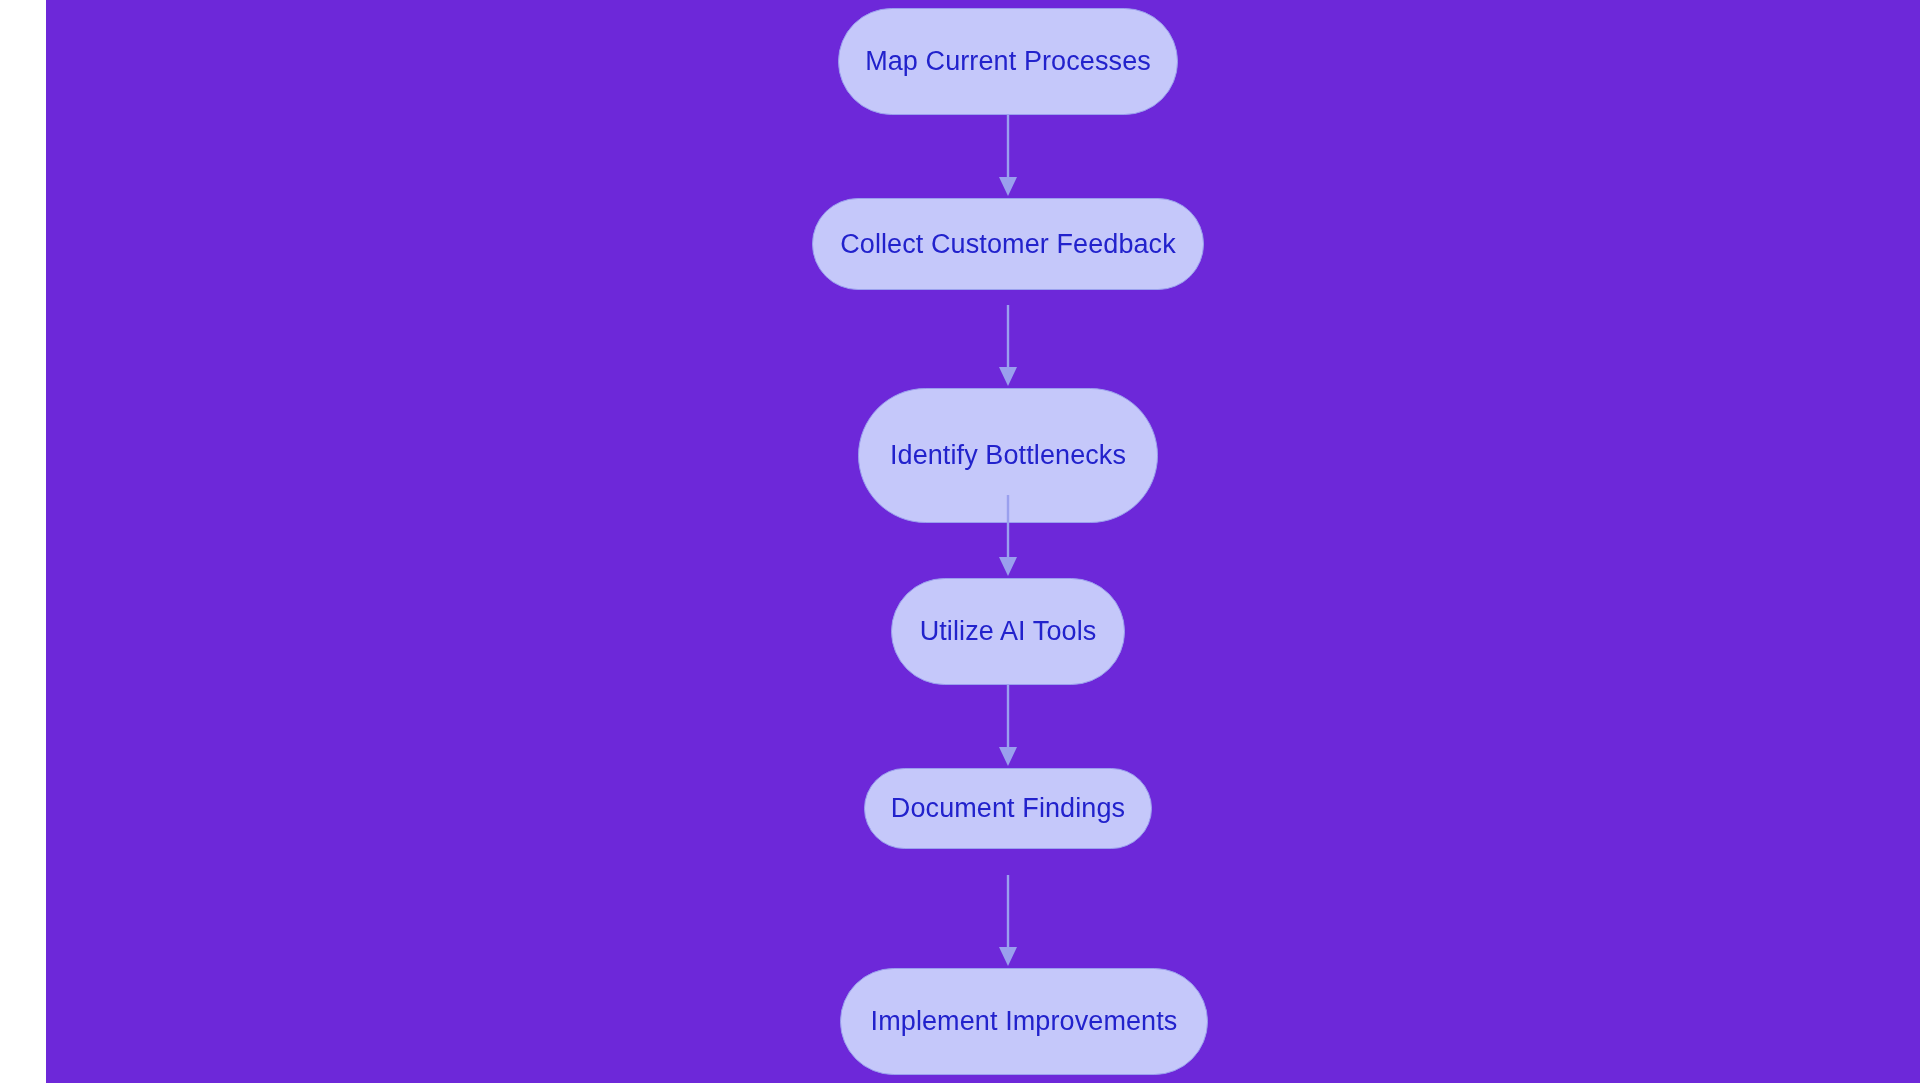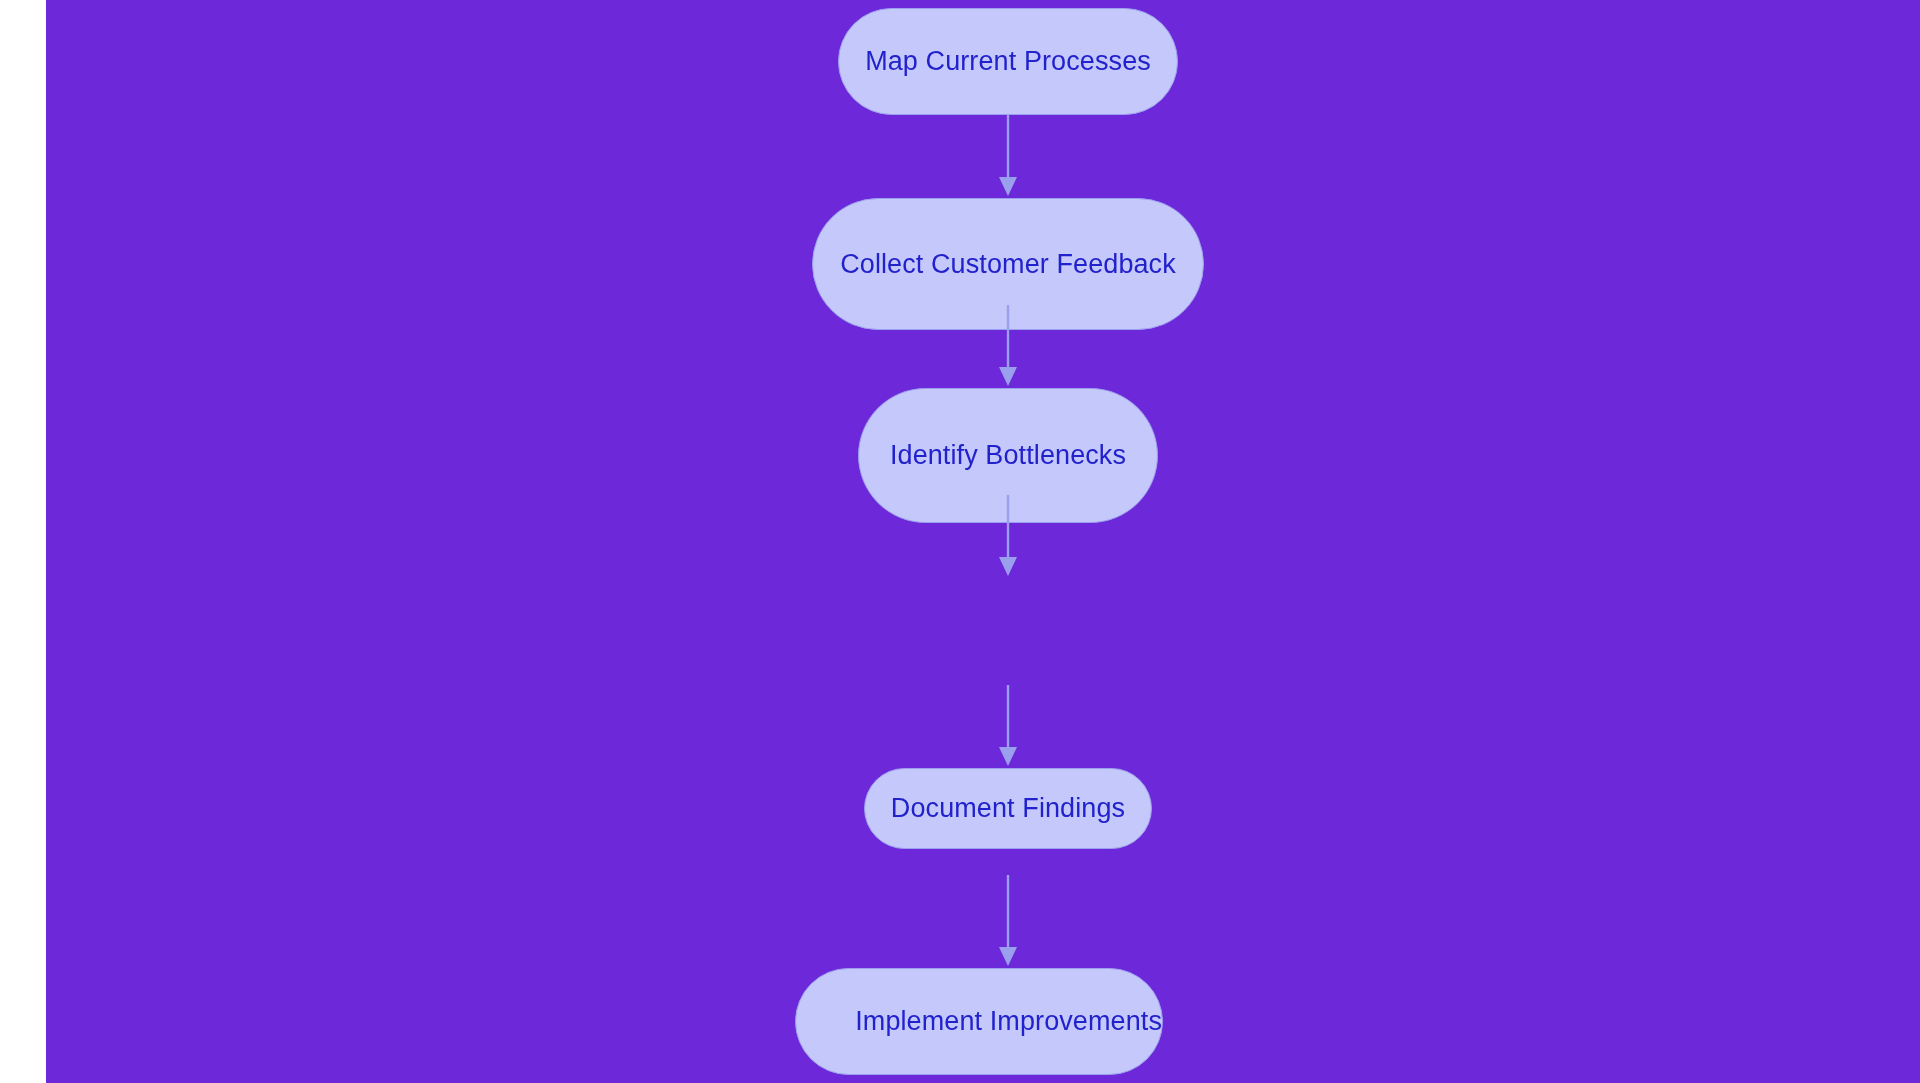--- a/index.html
+++ b/index.html
@@ -68,50 +68,53 @@
 
   <div class="flow-node" style="left:962px; top:8px; width:340px; height:107px;">
     <span class="flow-node-label">Map Current Processes</span>
   </div>
 
   <svg class="flow-connector" style="left:962px; top:115px; width:30px; height:83px;" viewBox="0 0 30 83">
     <line class="connector-line" x1="15" y1="0" x2="15" y2="63"></line>
     <polygon class="connector-head" points="6,62 24,62 15,81"></polygon>
   </svg>
 
-  <div class="flow-node" style="left:962px; top:198px; width:392px; height:132px;">
+  <div class="flow-node" style="left:962px; top:198px; width:392px; height:92px;">
     <span class="flow-node-label">Collect Customer Feedback</span>
   </div>
 
   <svg class="flow-connector" style="left:962px; top:305px; width:30px; height:83px;" viewBox="0 0 30 83">
     <line class="connector-line" x1="15" y1="0" x2="15" y2="63"></line>
     <polygon class="connector-head" points="6,62 24,62 15,81"></polygon>
   </svg>
 
   <div class="flow-node" style="left:962px; top:388px; width:300px; height:135px;">
     <span class="flow-node-label">Identify Bottlenecks</span>
   </div>
 
   <svg class="flow-connector" style="left:962px; top:495px; width:30px; height:83px;" viewBox="0 0 30 83">
     <line class="connector-line" x1="15" y1="0" x2="15" y2="63"></line>
     <polygon class="connector-head" points="6,62 24,62 15,81"></polygon>
   </svg>
 
+  <div class="flow-node" style="left:962px; top:578px; width:234px; height:107px;">
+    <span class="flow-node-label">Utilize AI Tools</span>
+  </div>
 
   <svg class="flow-connector" style="left:962px; top:685px; width:30px; height:83px;" viewBox="0 0 30 83">
     <line class="connector-line" x1="15" y1="0" x2="15" y2="63"></line>
     <polygon class="connector-head" points="6,62 24,62 15,81"></polygon>
   </svg>
 
   <div class="flow-node" style="left:962px; top:768px; width:288px; height:81px;">
     <span class="flow-node-label">Document Findings</span>
   </div>
 
   <svg class="flow-connector" style="left:962px; top:875px; width:30px; height:93px;" viewBox="0 0 30 93">
     <line class="connector-line" x1="15" y1="0" x2="15" y2="73"></line>
     <polygon class="connector-head" points="6,72 24,72 15,91"></polygon>
   </svg>
 
-  <div class="flow-node" style="left:933px; top:968px; width:368px; height:107px;justify-content:flex-end;">
+  <div class="flow-node" style="left:978px; top:968px; width:368px; height:107px;">
     <span class="flow-node-label">Implement Improvements</span>
   </div>
 
 </div>
 
 </body></html>

